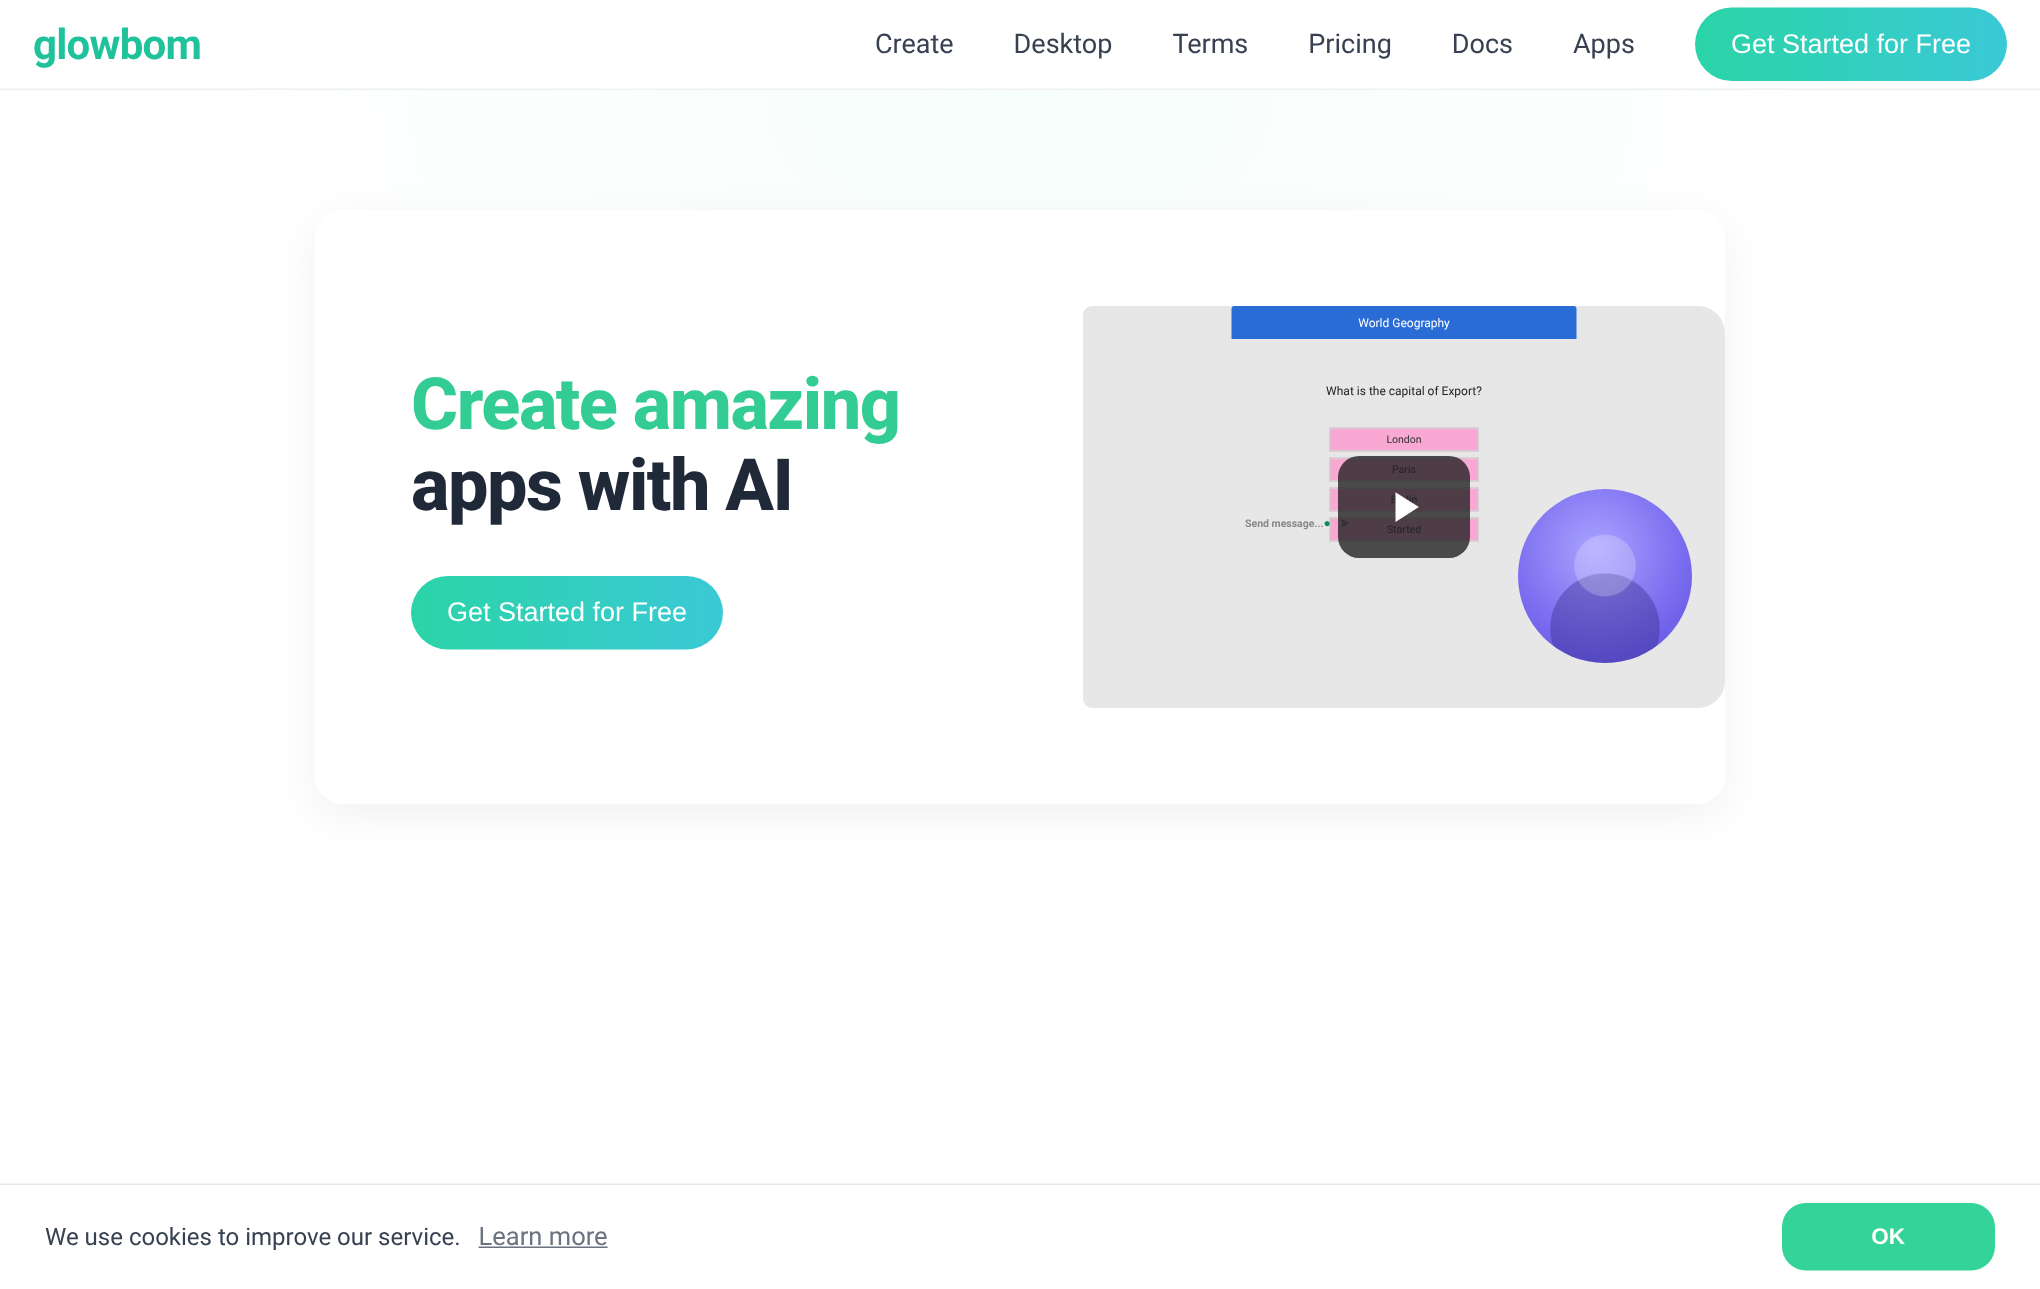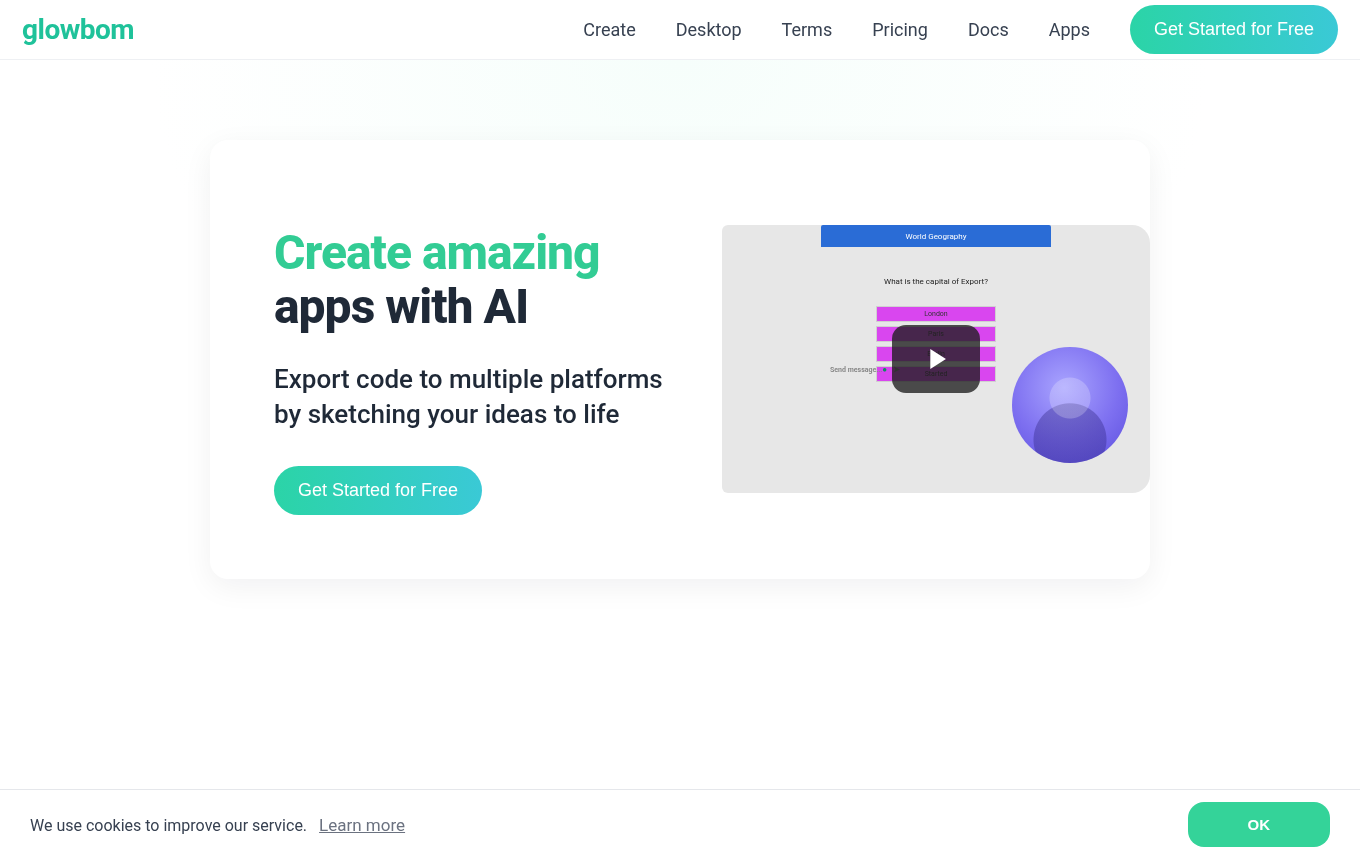--- a/index.html
+++ b/index.html
@@ -69,21 +69,20 @@
 }
 .hero-left {
   flex: 1;
   min-width: 0;
 }
 .hero-title {
   font-size: 48px;
   font-weight: 800;
   line-height: 1.12;
   letter-spacing: -1px;
-  margin-top: 22px;
 }
 .t-green { color: #32cc94; }
 .t-dark { color: #1f2937; }
 .hero-sub {
   margin-top: 28px;
   font-size: 26px;
   color: #1f2937;
   font-weight: 500;
   line-height: 1.35;
 }
@@ -137,23 +136,23 @@
   margin-top: 30px;
 }
 .preview-opts {
   margin-top: 20px;
   display: flex;
   flex-direction: column;
   align-items: center;
   gap: 4px;
 }
 .preview-opt {
-  width: 120px;
+  width: 100px;
   height: 16px;
-  background: #d946ef;
+  background: #f9a8d4;
   border: 1px solid #d0d0d0;
   font-size: 7px;
   color: #333;
   display: flex;
   align-items: center;
   justify-content: center;
 }
 .preview-input {
   position: absolute;
   bottom: 8px;
@@ -267,24 +266,20 @@
   </nav>
 </header>
 
 <section class="hero-wrap">
   <div class="hero-card">
     <div class="hero-left">
       <h1 class="hero-title">
         <span class="t-green">Create amazing</span><br>
         <span class="t-dark">apps with AI</span><br>
       </h1>
-      <p class="hero-sub">
-        <span>Export code to multiple platforms</span><br>
-        <span>by sketching your ideas to life</span>
-      </p>
       <div class="hero-cta">
         <button class="btn-cta">Get Started for Free</button>
       </div>
     </div>
 
     <div class="hero-right">
       <div class="app-preview">
         <div class="preview-header">World Geography</div>
         <div class="preview-q">What is the capital of Export?</div>
         <div class="preview-opts">

